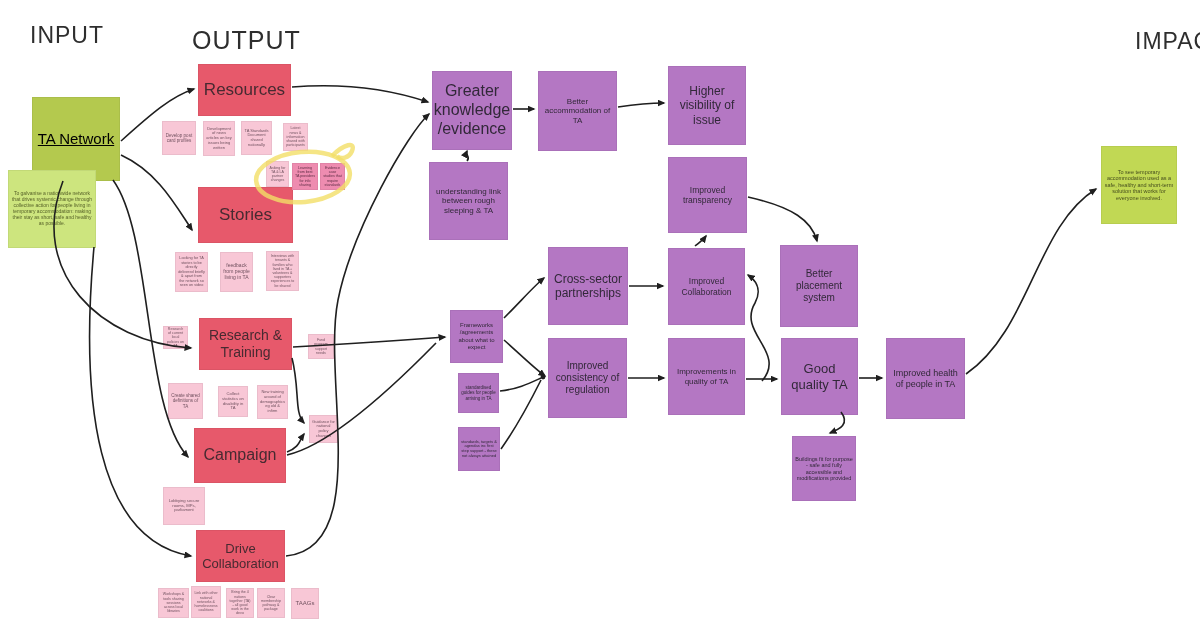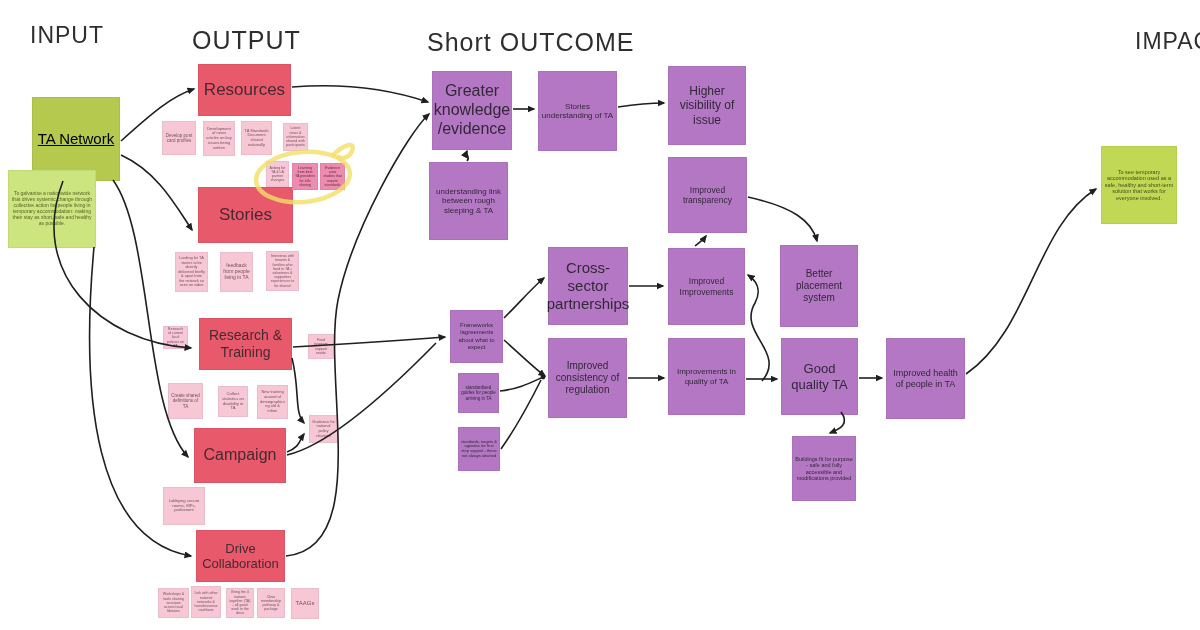--- a/index.html
+++ b/index.html
@@ -17,21 +17,20 @@
   .impact-green{background:#c1d854;color:#474f1e;}
   #arrows{position:absolute;left:0;top:0;z-index:3;pointer-events:none;}
 </style>
 </head>
 <body>
 
 <div id="board">
 
   <div class="col-label" style="left:30px;top:22px;font-size:23px;">INPUT</div>
   <div class="col-label" style="left:192px;top:26px;font-size:25px;">OUTPUT</div>
-  <div class="col-label" style="left:427px;top:28px;font-size:25px;">Short OUTCOME</div>
   <div class="col-label" style="left:1090px;top:28px;font-size:23px;margin-left:45px;">IMPACT</div>
 
   <div id="notes-layer">
       <div class="note green" style="left: 32px; top: 97px; width: 88px; height: 84px; font-size: 15px;">TA Network</div>
       <div class="note small-green" style="left: 8px; top: 170px; width: 88px; height: 78px; font-size: 5px;">To galvanise a nationwide network that drives systemic change through collective action for people living in temporary accommodation: making their stay as short, safe and healthy as possible.</div>
       <div class="note big-pink" style="left: 198px; top: 64px; width: 93px; height: 52px; font-size: 17px;">Resources</div>
       <div class="note big-pink" style="left: 198px; top: 187px; width: 95px; height: 56px; font-size: 17px;">Stories</div>
       <div class="note big-pink" style="left: 199px; top: 318px; width: 93px; height: 52px; font-size: 14px;">Research &amp; Training</div>
       <div class="note big-pink" style="left: 194px; top: 428px; width: 92px; height: 55px; font-size: 16px;">Campaign</div>
       <div class="note big-pink" style="left: 196px; top: 530px; width: 89px; height: 52px; font-size: 13px;">Drive Collaboration</div>
@@ -51,30 +50,30 @@
       <div class="note small-pink" style="left: 218px; top: 386px; width: 30px; height: 31px; font-size: 4.2px;">Collect statistics on disability in TA</div>
       <div class="note small-pink" style="left: 257px; top: 385px; width: 31px; height: 34px; font-size: 4px;">New training around of demographics eg old &amp; infirm</div>
       <div class="note small-pink" style="left: 309px; top: 415px; width: 29px; height: 28px; font-size: 4px;">Guidance for national policy changes</div>
       <div class="note small-pink" style="left: 163px; top: 487px; width: 42px; height: 38px; font-size: 4.2px;">Lobbying secure rooms, MPs, parliament</div>
       <div class="note small-pink" style="left: 158px; top: 588px; width: 31px; height: 30px; font-size: 3.6px;">Workshops &amp; tools sharing sessions across local libraries</div>
       <div class="note small-pink" style="left: 191px; top: 586px; width: 30px; height: 32px; font-size: 3.6px;">Link with other national networks &amp; homelessness coalitions</div>
       <div class="note small-pink" style="left: 226px; top: 588px; width: 28px; height: 30px; font-size: 3.6px;">Bring the 4 nations together (TA) - all good work in the devo</div>
       <div class="note small-pink" style="left: 257px; top: 588px; width: 28px; height: 30px; font-size: 3.6px;">Clear membership pathway &amp; package</div>
       <div class="note small-pink" style="left: 291px; top: 588px; width: 28px; height: 31px; font-size: 6px;">TAAGs</div>
       <div class="note purple" style="left: 432px; top: 71px; width: 80px; height: 79px; font-size: 16px;">Greater knowledge /evidence</div>
-      <div class="note purple" style="left: 538px; top: 71px; width: 79px; height: 80px; font-size: 8px;">Stories understanding of TA</div>
+      <div class="note purple" style="left: 538px; top: 71px; width: 79px; height: 80px; font-size: 8px;">Better accommodation of TA</div>
       <div class="note purple" style="left: 429px; top: 162px; width: 79px; height: 78px; font-size: 8px;">understanding link between rough sleeping &amp; TA</div>
       <div class="note purple" style="left: 450px; top: 310px; width: 53px; height: 53px; font-size: 6px;">Frameworks /agreements about what to expect</div>
       <div class="note purple" style="left: 458px; top: 373px; width: 41px; height: 40px; font-size: 4.5px;">standardised guides for people arriving in TA</div>
       <div class="note purple" style="left: 458px; top: 427px; width: 42px; height: 44px; font-size: 4px;">standards, targets &amp; agendas inc first step support - these not always attained</div>
-      <div class="note purple" style="left: 548px; top: 247px; width: 80px; height: 78px; font-size: 15px;">Cross-sector partnerships</div>
+      <div class="note purple" style="left: 548px; top: 247px; width: 80px; height: 78px; font-size: 12px;">Cross-sector partnerships</div>
       <div class="note purple" style="left: 548px; top: 338px; width: 79px; height: 80px; font-size: 10px;">Improved consistency of regulation</div>
       <div class="note purple" style="left: 668px; top: 66px; width: 78px; height: 79px; font-size: 12px;">Higher visibility of issue</div>
       <div class="note purple" style="left: 668px; top: 157px; width: 79px; height: 76px; font-size: 8.5px;">Improved transparency</div>
-      <div class="note purple" style="left: 668px; top: 248px; width: 77px; height: 77px; font-size: 8.5px;">Improved Improvements</div>
+      <div class="note purple" style="left: 668px; top: 248px; width: 77px; height: 77px; font-size: 8.5px;">Improved Collaboration</div>
       <div class="note purple" style="left: 668px; top: 338px; width: 77px; height: 77px; font-size: 8px;">Improvements in quality of TA</div>
       <div class="note purple" style="left: 780px; top: 245px; width: 78px; height: 82px; font-size: 10px;">Better placement system</div>
       <div class="note purple" style="left: 781px; top: 338px; width: 77px; height: 77px; font-size: 13px;">Good quality TA</div>
       <div class="note purple" style="left: 792px; top: 436px; width: 64px; height: 65px; font-size: 5.5px;">Buildings fit for purpose - safe and fully accessible and modifications provided</div>
       <div class="note purple" style="left: 886px; top: 338px; width: 79px; height: 81px; font-size: 9px;">Improved health of people in TA</div>
       <div class="note impact-green" style="left: 1101px; top: 146px; width: 76px; height: 78px; font-size: 5.5px;">To see temporary accommodation used as a safe, healthy and short-term solution that works for everyone involved.</div>
     </div>
 
   <svg id="arrows" width="1200" height="630" viewBox="0 0 1200 630">
     <defs>

